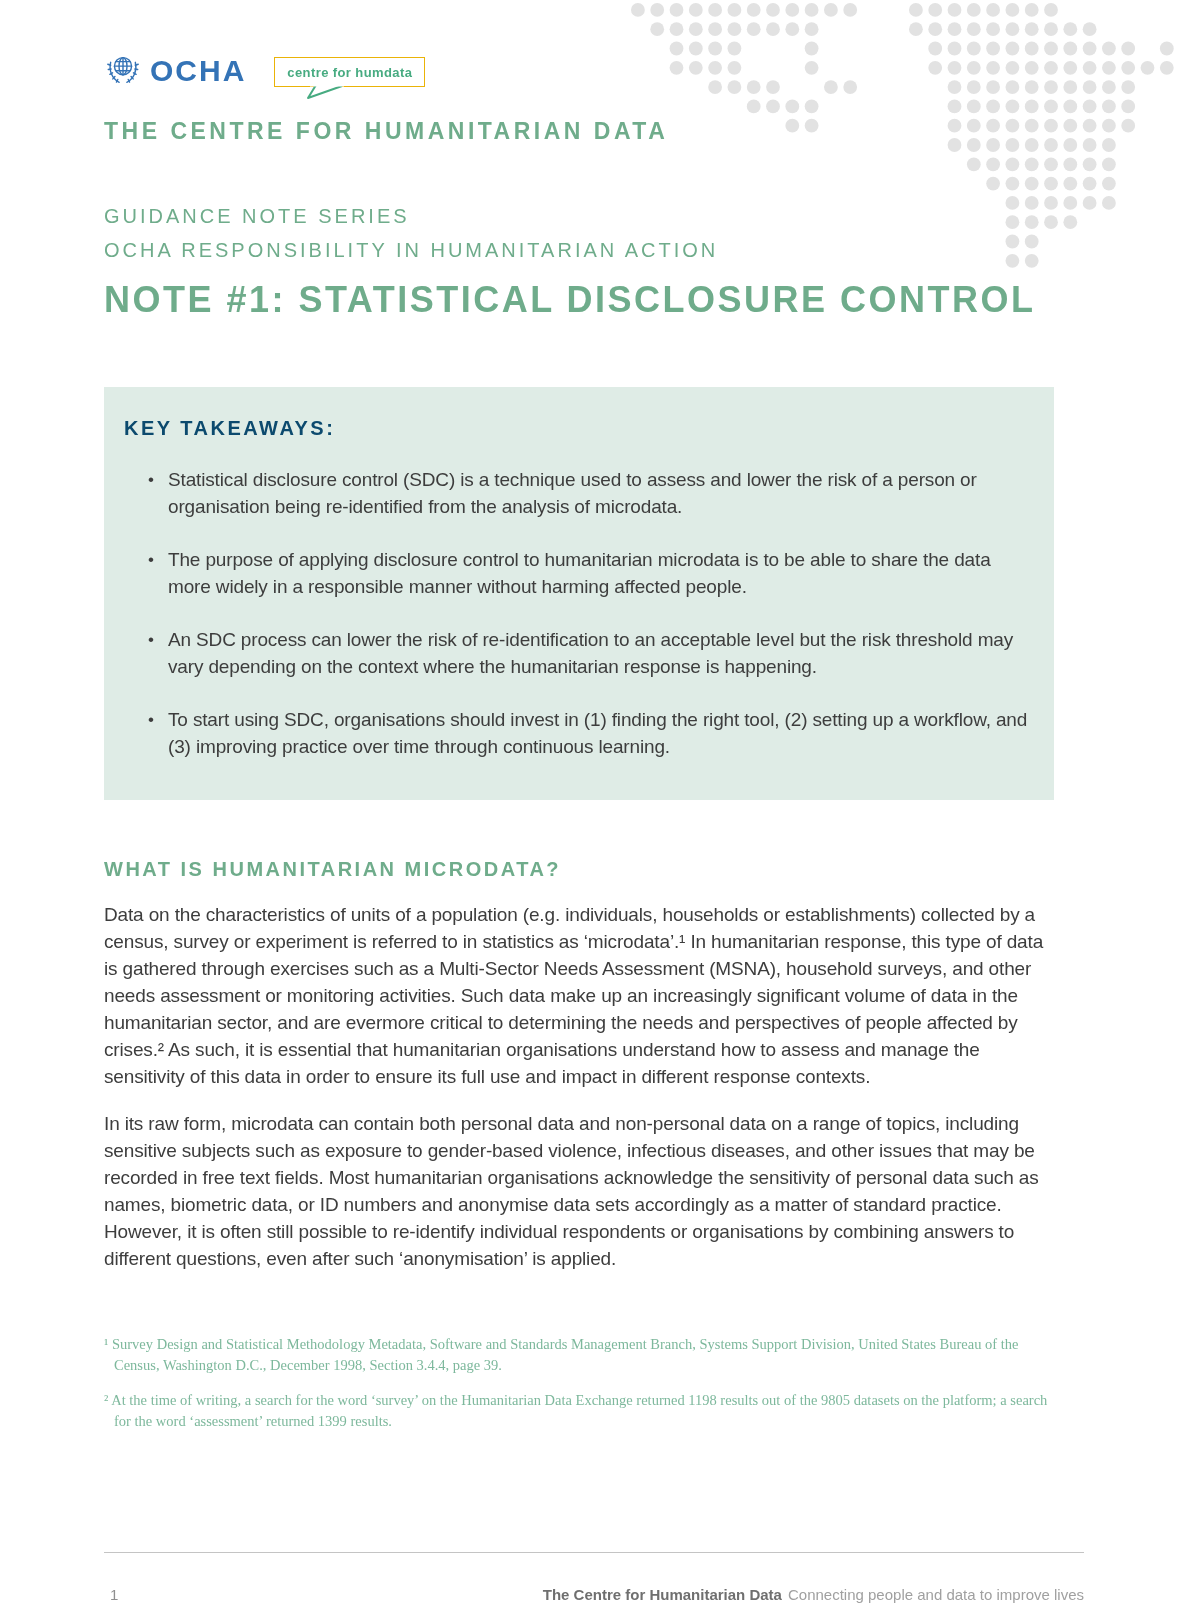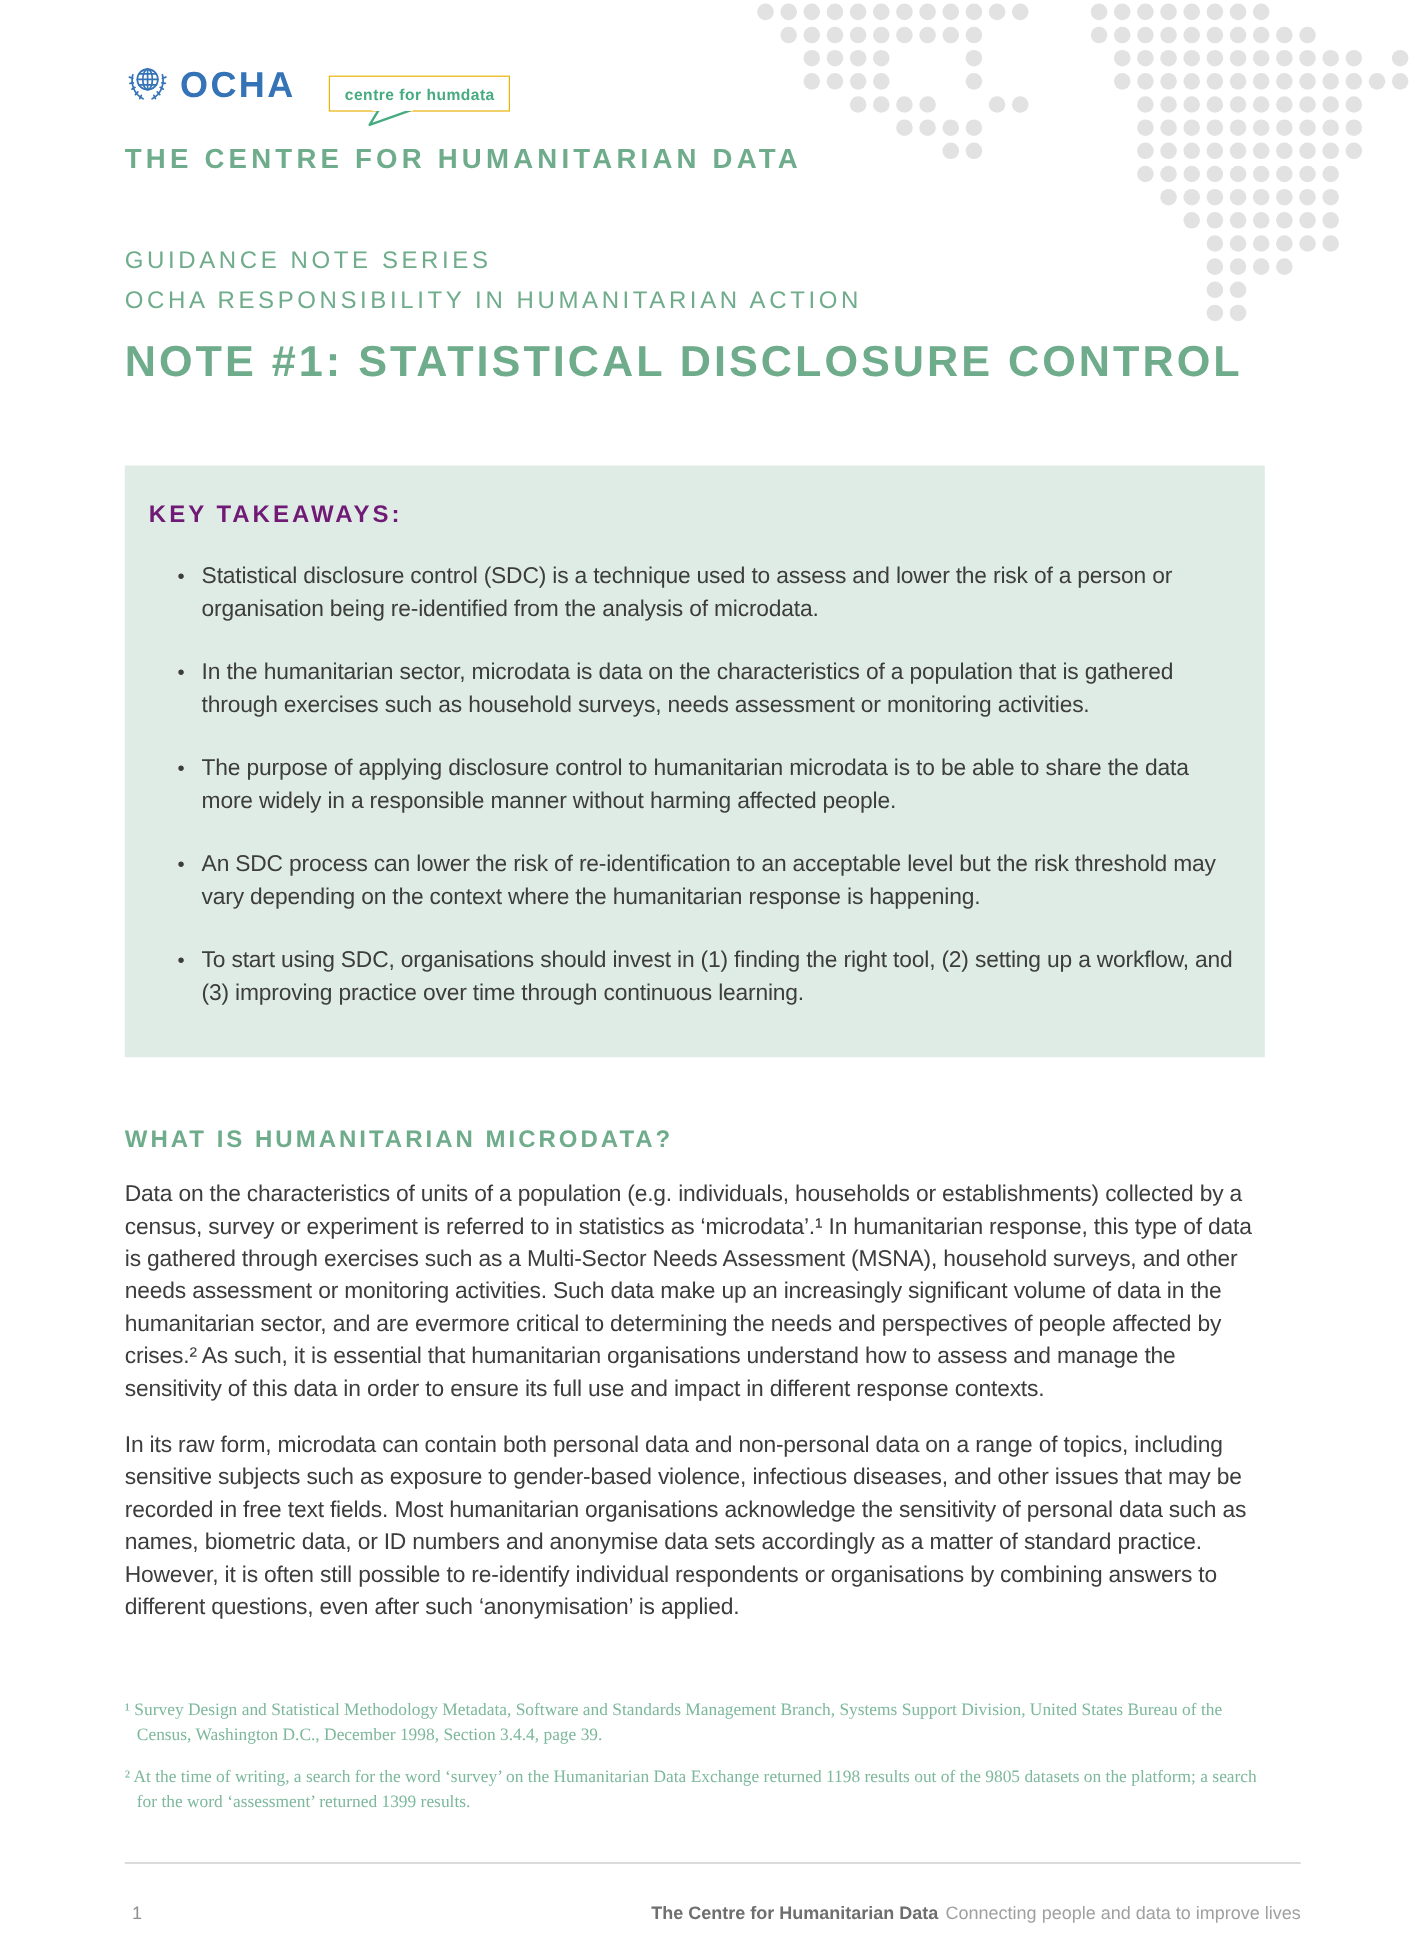--- a/index.html
+++ b/index.html
@@ -17,21 +17,21 @@
   }
   
   .dots { position: absolute; top: 0; }
   .dots-left  { left: 630px; }
   .dots-right { left: 908px; }
 
   
   .logo-row {
     margin: 50px 0 0 104px;
     display: flex;
-    align-items: flex-end;
+    align-items: center;
     gap: 28px;
     position: relative;
     z-index: 2;
   }
   .ocha-logo { display: flex; align-items: center; gap: 8px; }
   .ocha-wordmark {
     font-size: 30px;
     font-weight: 600;
     letter-spacing: 2px;
     color: #3473B6;
@@ -80,21 +80,21 @@
   .takeaways {
     margin: 66px 104px 0 104px;
     width: 950px;
     background: #dfece6;
     padding: 30px 26px 40px 20px;
   }
   .takeaways-heading {
     font-size: 20px;
     font-weight: 700;
     letter-spacing: 2.5px;
-    color: #701a75;
+    color: #0c4a6e;
   }
   .takeaways-list { list-style: none; margin-top: 6px; }
   .takeaways-list li {
     position: relative;
     margin-top: 26px;
     padding-left: 44px;
     font-size: 19px;
     line-height: 27px;
     letter-spacing: -0.15px;
     color: #3d3d3d;
@@ -352,21 +352,20 @@
     <div class="series-line">GUIDANCE NOTE SERIES</div>
     <div class="series-line">OCHA RESPONSIBILITY IN HUMANITARIAN ACTION</div>
   </div>
 
   <h1 class="note-title">NOTE #1: STATISTICAL DISCLOSURE CONTROL</h1>
 
   <section class="takeaways">
     <h2 class="takeaways-heading">KEY TAKEAWAYS:</h2>
     <ul class="takeaways-list">
       <li>Statistical disclosure control (SDC) is a technique used to assess and lower the risk of a person or organisation being re-identified from the analysis of microdata.</li>
-      <li>In the humanitarian sector, microdata is data on the characteristics of a population that is gathered through exercises such as household surveys, needs assessment or monitoring activities.</li>
       <li>The purpose of applying disclosure control to humanitarian microdata is to be able to share the data more widely in a responsible manner without harming affected people.</li>
       <li>An SDC process can lower the risk of re-identification to an acceptable level but the risk threshold may vary depending on the context where the humanitarian response is happening.</li>
       <li>To start using SDC, organisations should invest in (1) finding the right tool, (2) setting up a workflow, and (3) improving practice over time through continuous learning.</li>
     </ul>
   </section>
 
   <section class="content">
     <h3 class="section-heading">WHAT IS HUMANITARIAN MICRODATA?</h3>
     <p>Data on the characteristics of units of a population (e.g. individuals, households or establishments) collected by a census, survey or experiment is referred to in statistics as ‘microdata’.¹ In humanitarian response, this type of data is gathered through exercises such as a Multi-Sector Needs Assessment (MSNA), household surveys, and other needs assessment or monitoring activities. Such data make up an increasingly significant volume of data in the humanitarian sector, and are evermore critical to determining the needs and perspectives of people affected by crises.² As such, it is essential that humanitarian organisations understand how to assess and manage the sensitivity of this data in order to ensure its full use and impact in different response contexts.</p>
     <p>In its raw form, microdata can contain both personal data and non-personal data on a range of topics, including sensitive subjects such as exposure to gender-based violence, infectious diseases, and other issues that may be recorded in free text fields. Most humanitarian organisations acknowledge the sensitivity of personal data such as names, biometric data, or ID numbers and anonymise data sets accordingly as a matter of standard practice. However, it is often still possible to re-identify individual respondents or organisations by combining answers to different questions, even after such ‘anonymisation’ is applied.</p>

